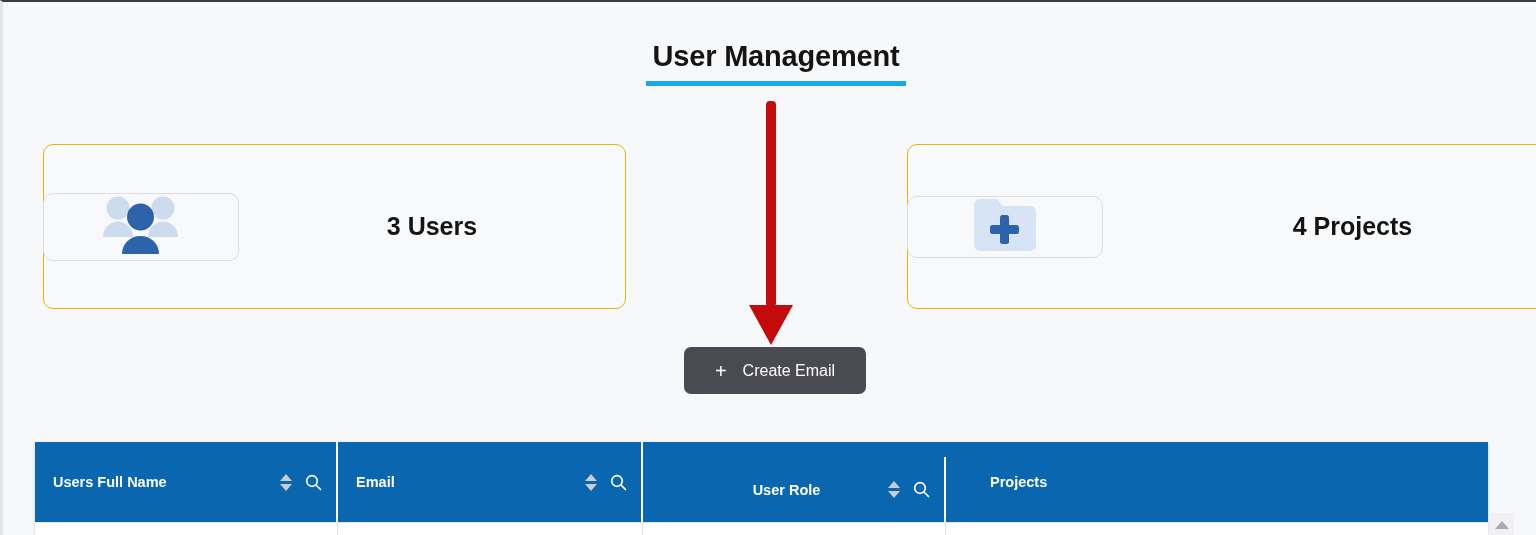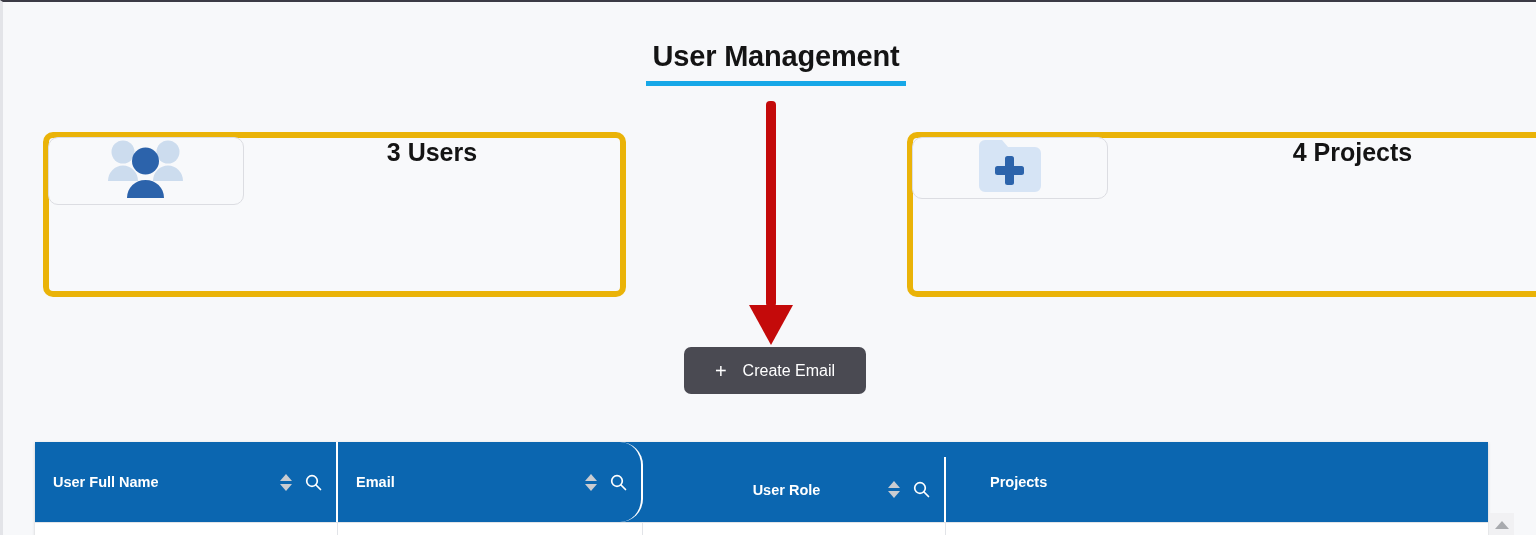--- a/index.html
+++ b/index.html
@@ -45,28 +45,28 @@
   .title-underline {
     margin-top: 5px;
     height: 5px;
     width: 260px;
     background: #17a8e8;
   }
 
   
   .stat-card {
     position: absolute;
-    top: 130px;
+    top: 142px;
     height: 165px;
     background: #f8f9fb;
-    border: 6px solid #eab308;
+    border: 1px solid #eab308;
     border-radius: 10px;
     box-sizing: border-box;
     display: flex;
-    align-items: flex-start;
+    align-items: center;
   }
   .stat-card.users { left: 40px; width: 583px; }
   .stat-card.projects { left: 904px; width: 696px; }
 
   .stat-icon-box {
     width: 196px;
     border: 1px solid #dcdde2;
     border-radius: 10px;
     box-sizing: border-box;
     background: #f8f9fb;
@@ -142,21 +142,21 @@
   .th {
     position: relative;
     display: flex;
     align-items: center;
     box-sizing: border-box;
     padding: 0 14px 0 18px;
     border-right: 2px solid #ffffff;
   }
   .th:last-child { border-right: none; }
   .th.col-name { width: 303px; }
-  .th.col-email { width: 305px; border-radius: 23px; }
+  .th.col-email { width: 305px; }
   .th.col-role  { width: 303px; justify-content: center; padding-left: 0; margin-top: 15px; }
   .th.col-projects { flex: 1; padding-left: 44px; }
   .th-label {
     color: #ffffff;
     font-size: 14.5px;
     font-weight: bold;
     white-space: nowrap;
   }
   .th-icons {
     position: absolute;
@@ -271,21 +271,21 @@
 
   <button class="create-user-btn">
     <span class="plus-glyph">+</span>
     <span>Create Email</span>
   </button>
 
   <div class="data-table">
     <div class="table-head">
 
       <div class="th col-name">
-        <span class="th-label">User Full Name</span>
+        <span class="th-label">Users Full Name</span>
         <span class="th-icons">
           <span class="sort-icon">
             <span class="tri-up"></span>
             <span class="tri-down"></span>
           </span>
           <svg class="search-icon" width="17" height="17" viewBox="0 0 17 17">
             <circle cx="7" cy="7" r="5.3" fill="none" stroke="#ffffff" stroke-width="1.7"></circle>
             <line x1="11" y1="11" x2="15.5" y2="15.5" stroke="#ffffff" stroke-width="1.7" stroke-linecap="round"></line>
           </svg>
         </span>

